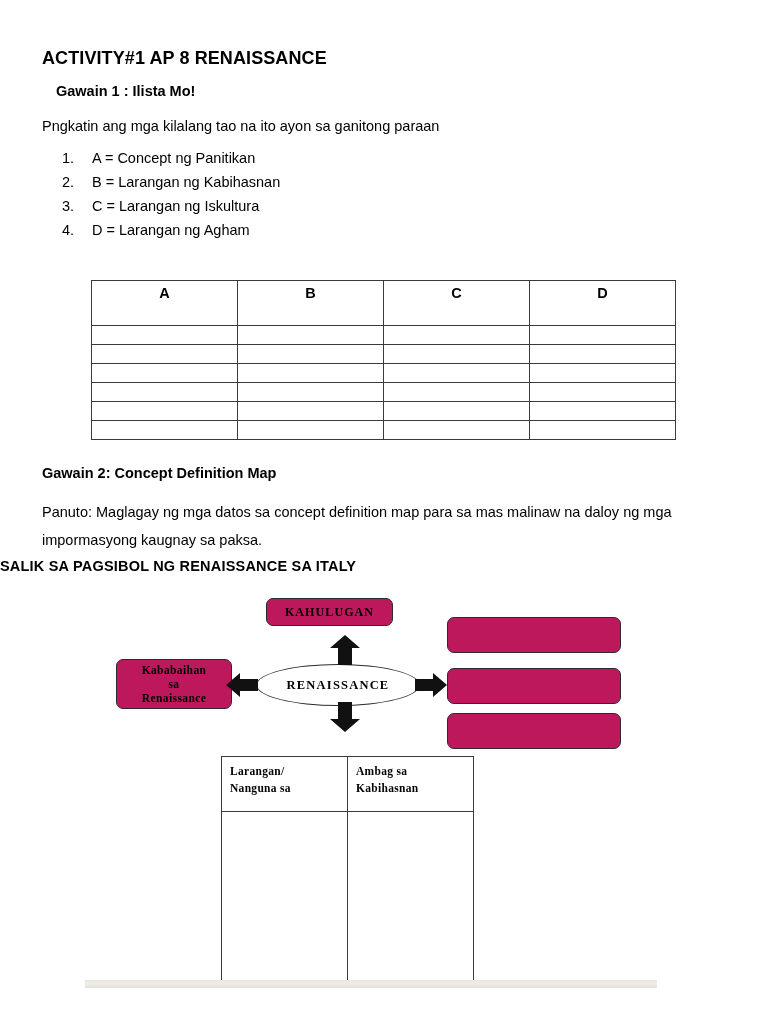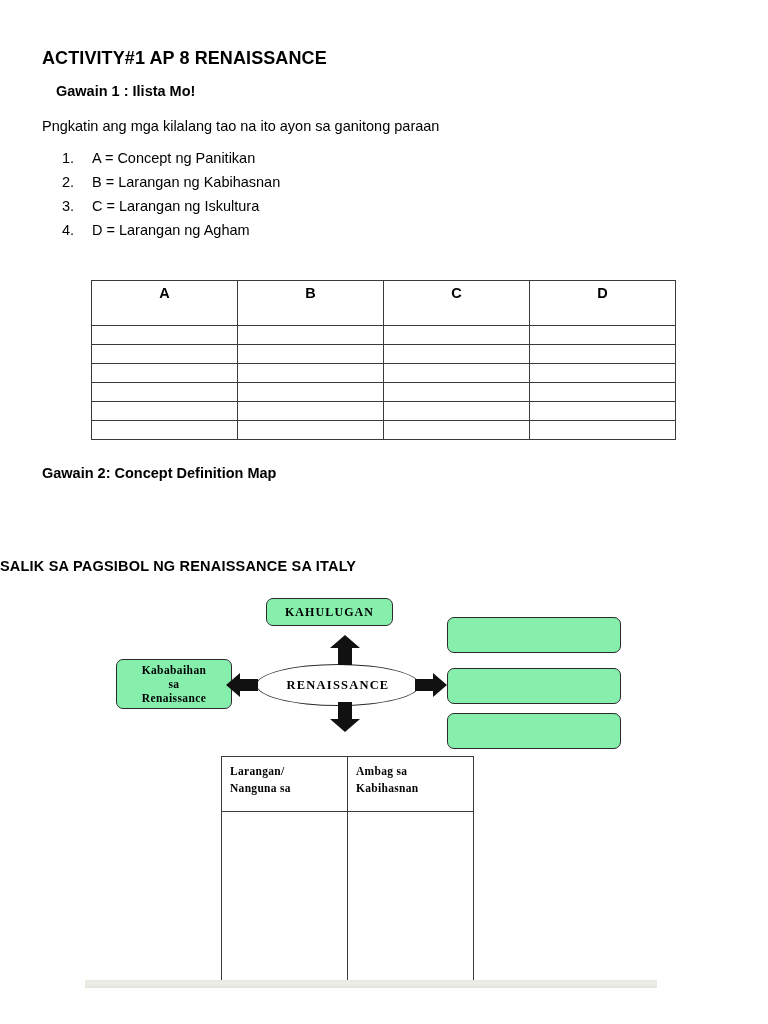--- a/index.html
+++ b/index.html
@@ -124,21 +124,21 @@
     left: 0;
     top: 0;
     width: 768px;
     height: 1024px;
     pointer-events: none;
   }
   .cm-box {
     position: absolute;
     border: 1.4px solid #2b2b2b;
     border-radius: 7px;
-    background: #86efac;
+    background: #be185d;
     box-sizing: border-box;
     display: flex;
     align-items: center;
     justify-content: center;
     text-align: center;
     font-family: "Liberation Serif", serif;
     font-weight: bold;
     color: #000;
   }
   .cm-kahulugan {
@@ -297,20 +297,21 @@
       <tr>
         <td></td>
         <td></td>
         <td></td>
         <td></td>
       </tr>
     </tbody>
   </table>
 
   <div class="g2-title">Gawain 2: Concept Definition Map</div>
+  <div class="g2-panuto">Panuto: Maglagay ng mga datos sa concept definition map para sa mas malinaw na daloy ng mga impormasyong kaugnay sa paksa.</div>
   <div class="map-title">SALIK SA PAGSIBOL NG RENAISSANCE SA ITALY</div>
 
   <div class="concept-map">
 
     <div class="cm-box cm-kahulugan">KAHULUGAN</div>
 
     <div class="cm-box cm-left">
       <div>
         <div>Kababaihan</div>
         <div>sa</div>

